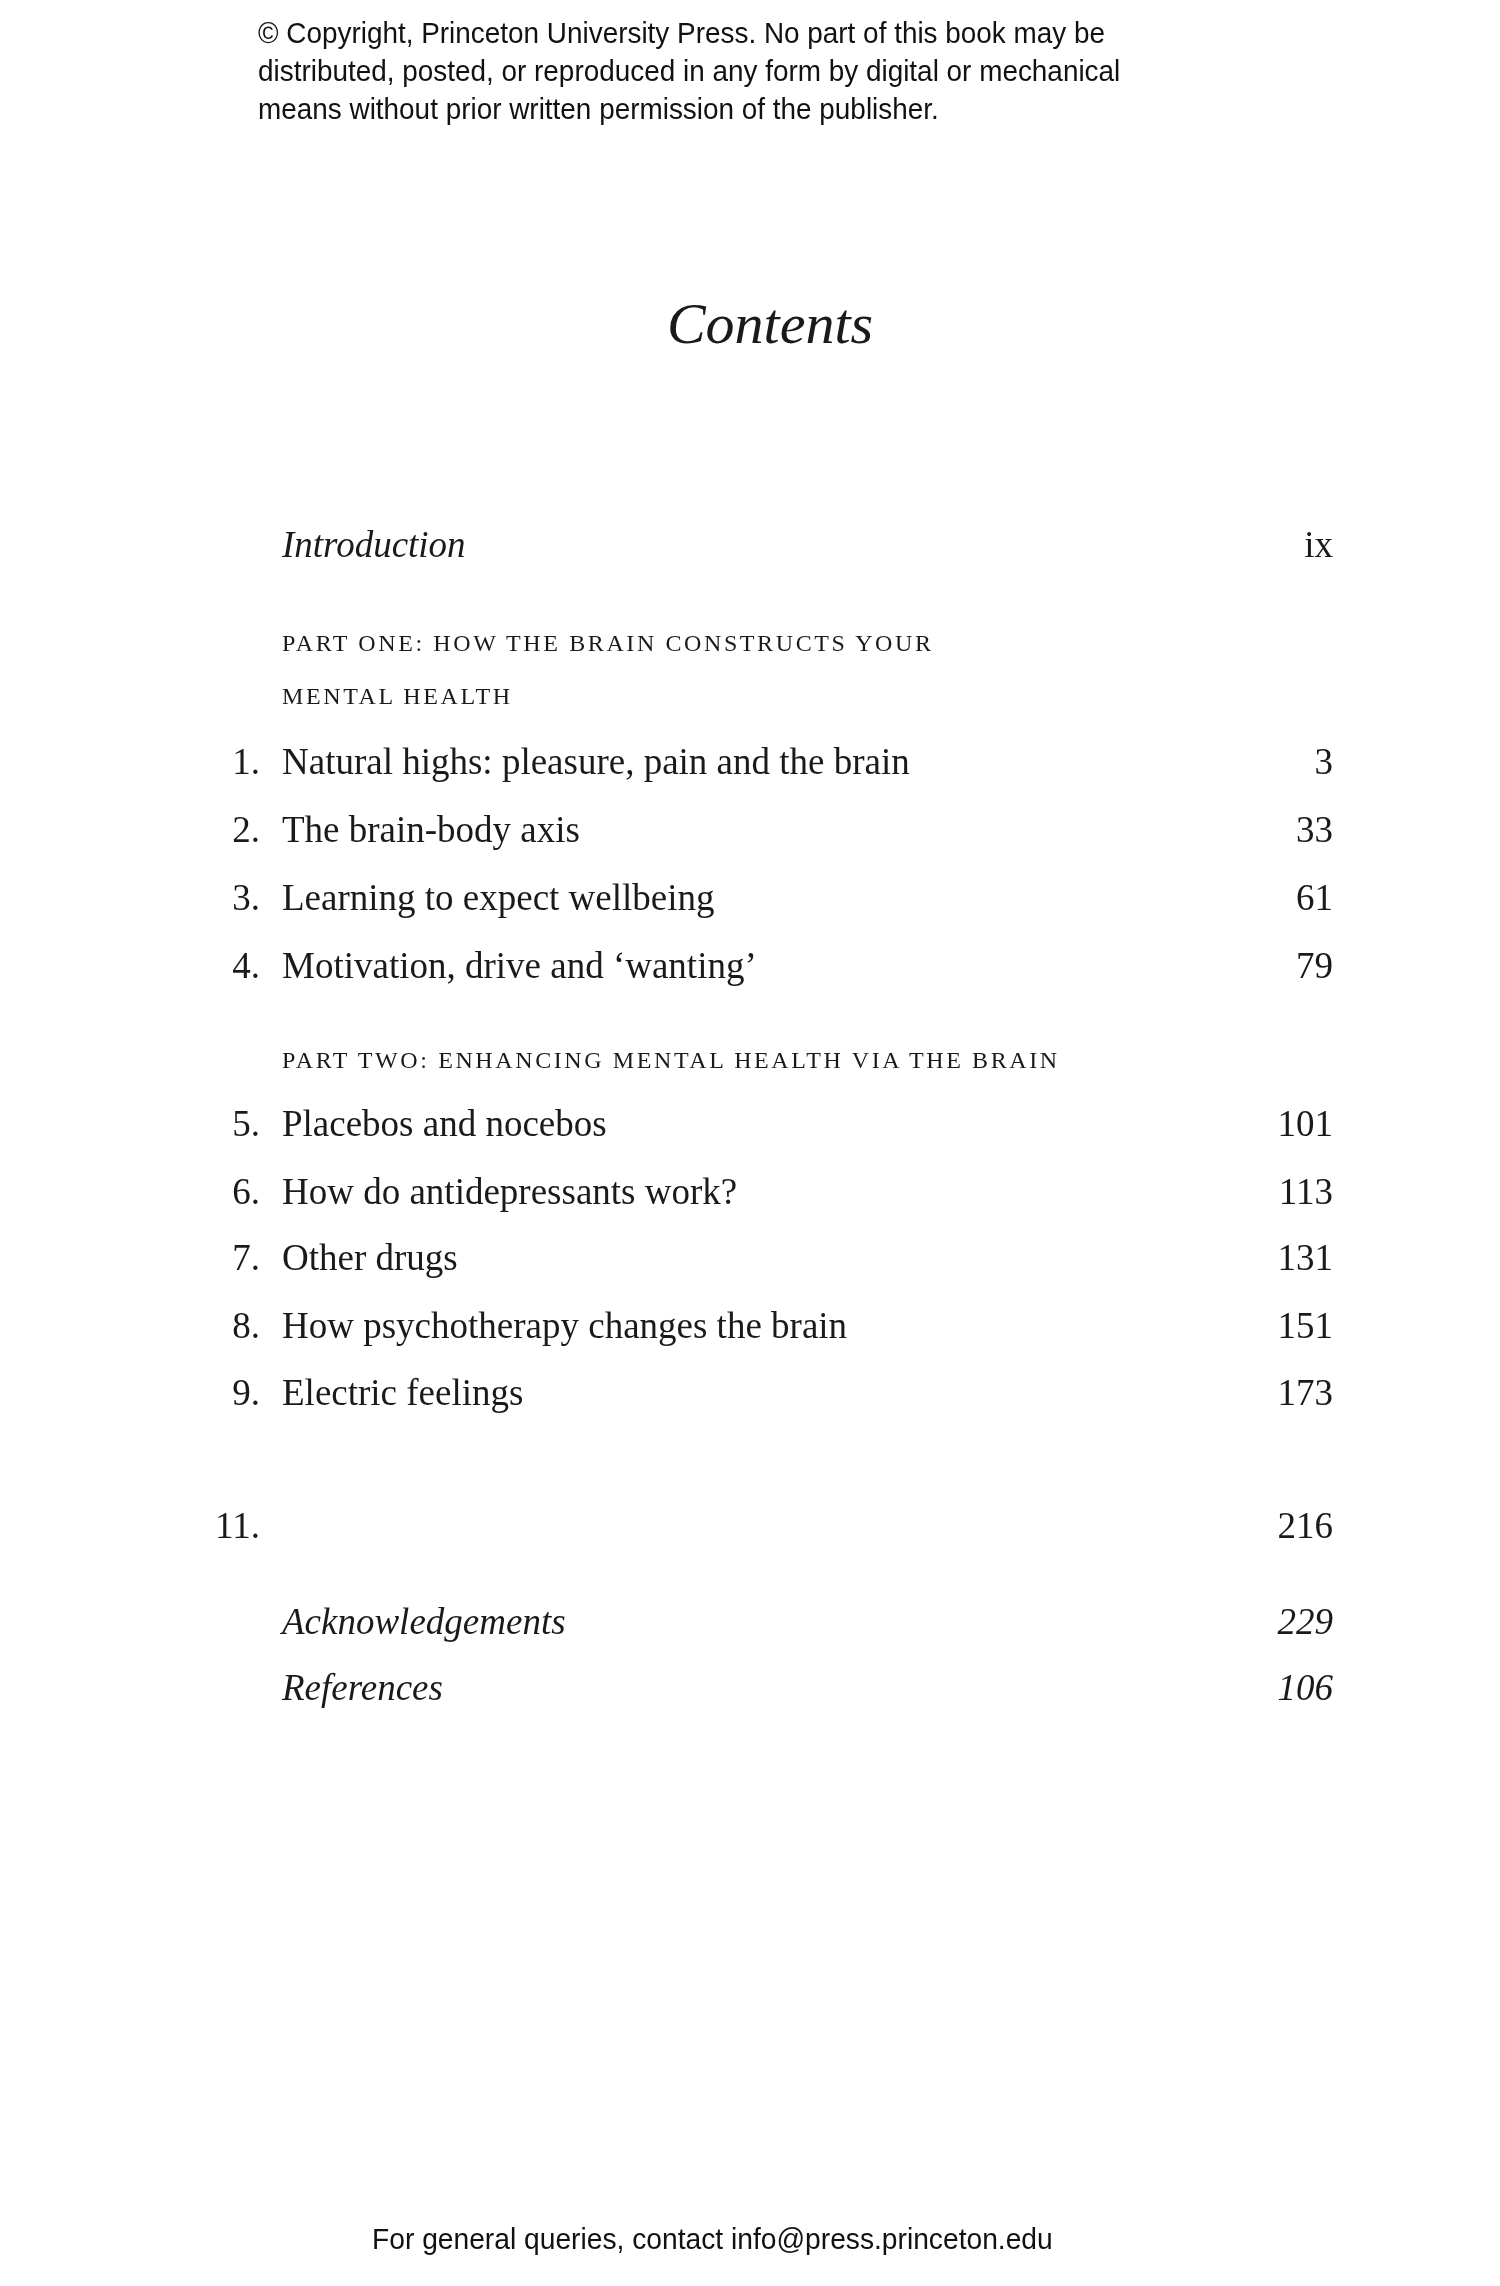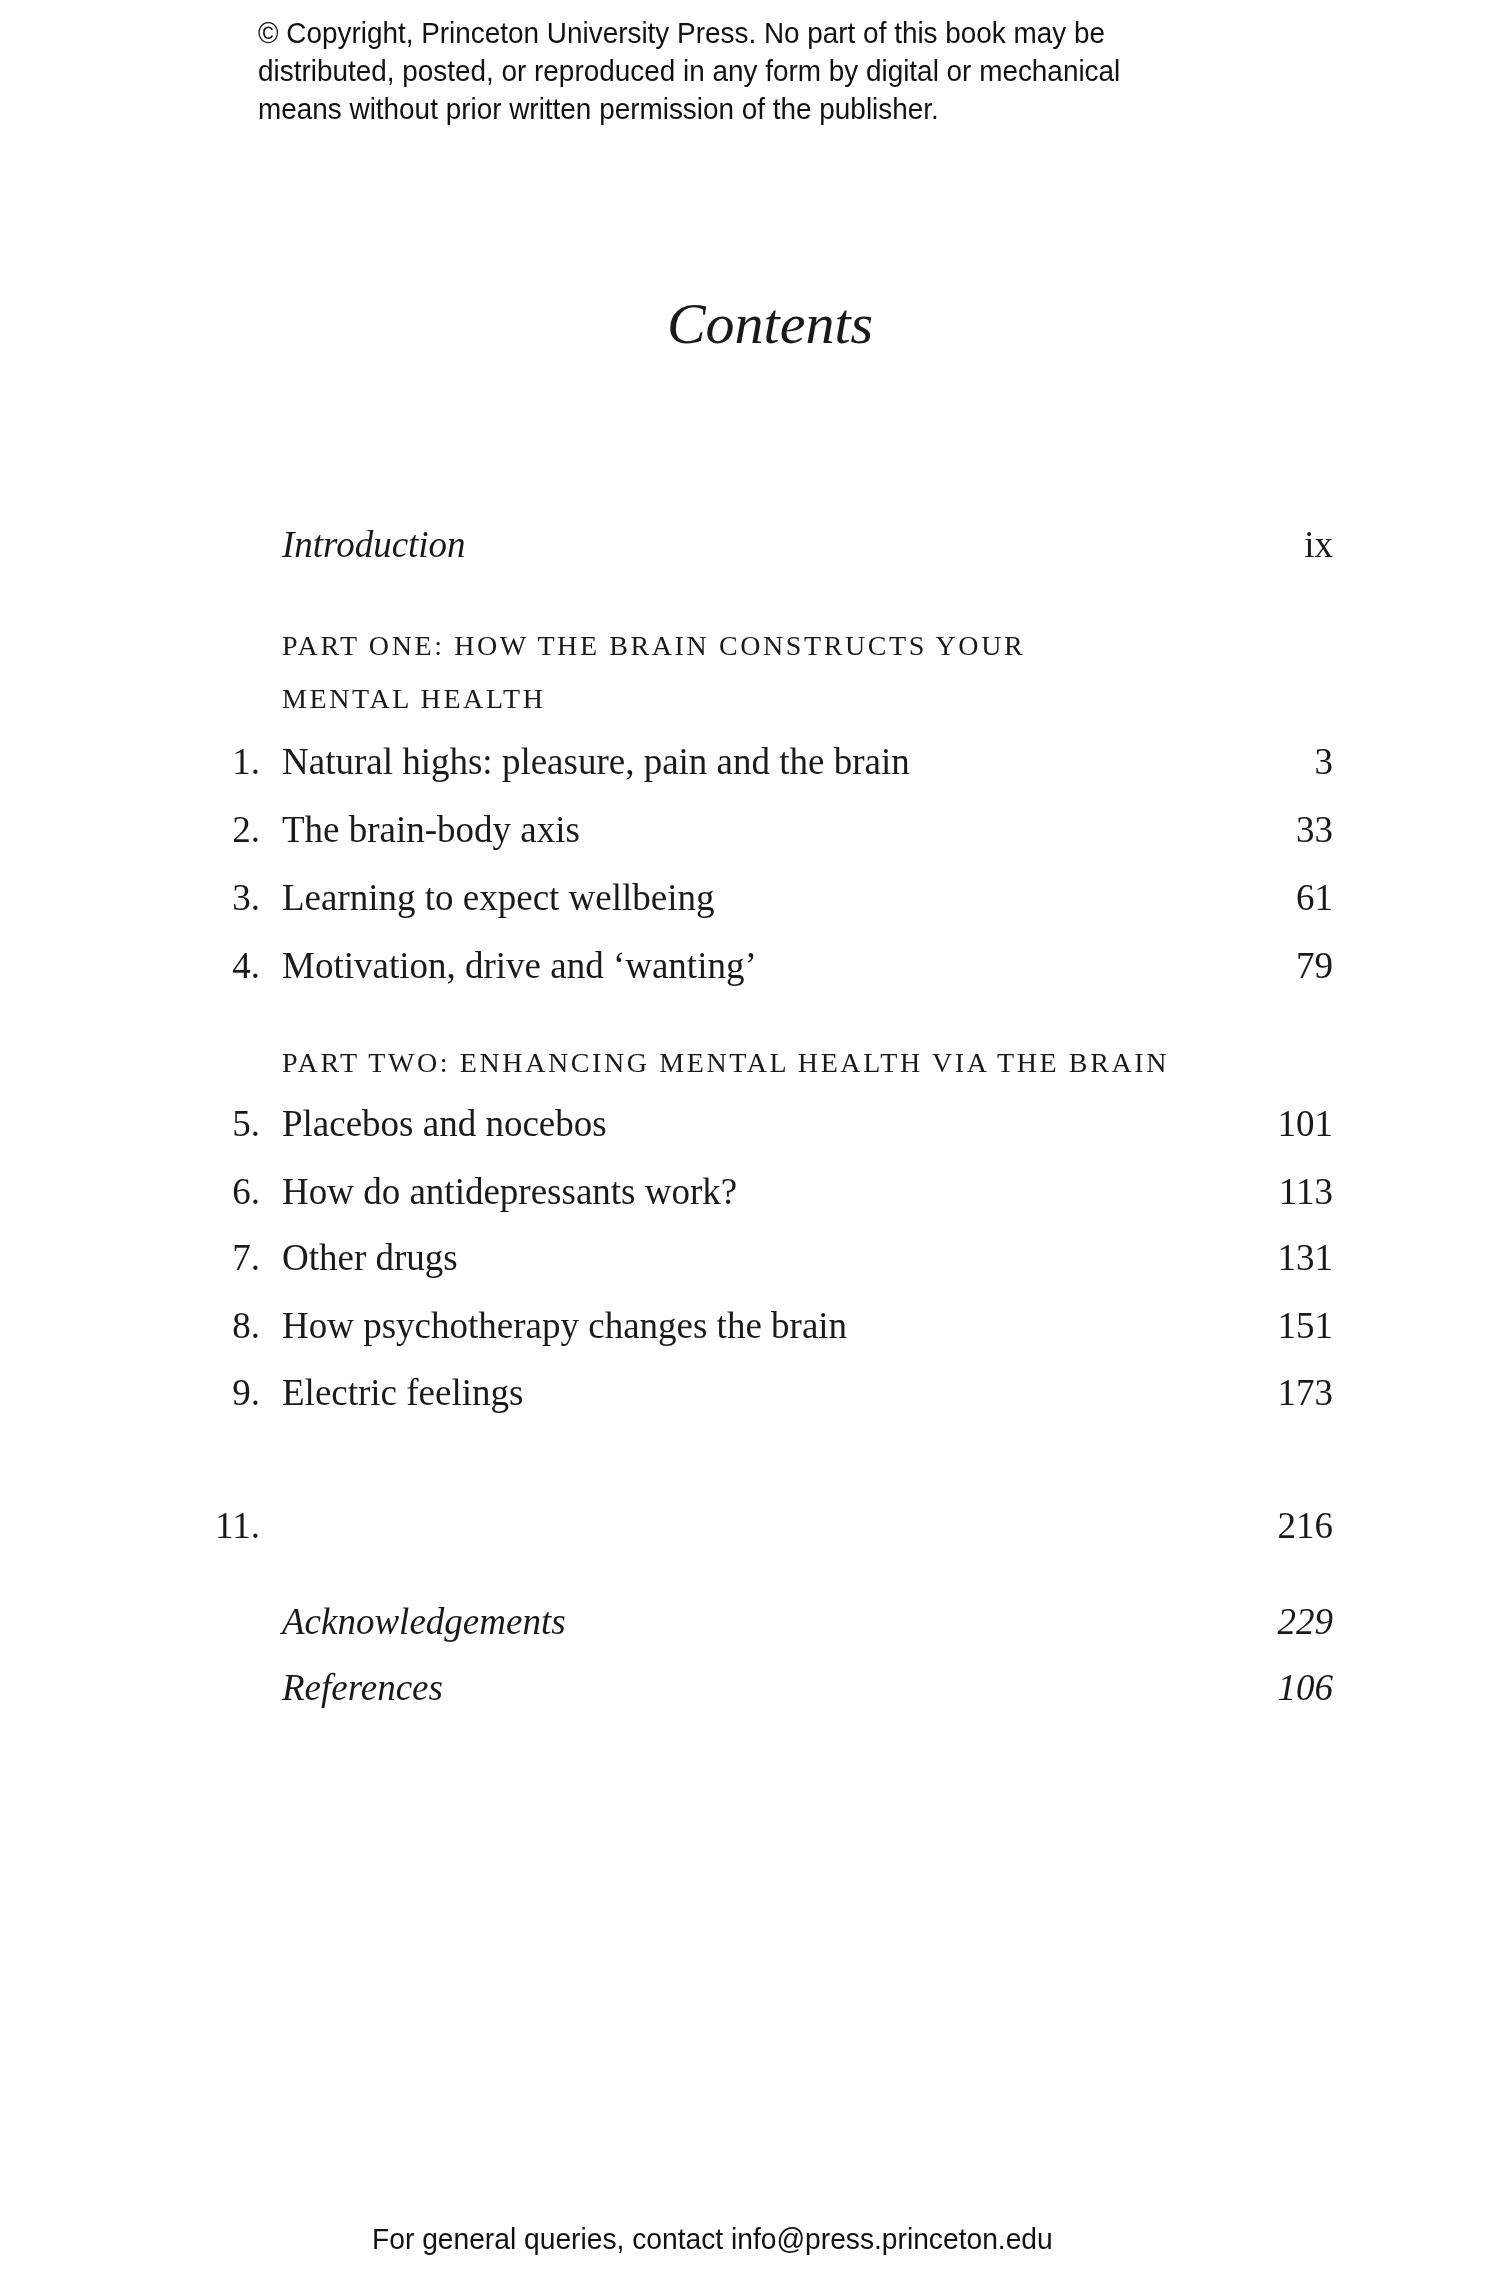--- a/index.html
+++ b/index.html
@@ -23,21 +23,21 @@
   .row .num {
     position: absolute; right: 1240px; bottom: 0; text-align: right; white-space: nowrap;
     font-variant: small-caps;
   }
   .row .label { position: absolute; left: 282px; bottom: 0; white-space: nowrap; }
   .row .page { position: absolute; right: 167px; bottom: 0; text-align: left; white-space: nowrap; }
   .row.italic .label, .row.italic .page { font-style: italic; }
   .row.intro .page { font-style: normal; }
   .part {
     position: absolute; left: 282px; white-space: nowrap;
-    font-family: "Liberation Serif", serif; font-size: 28px; letter-spacing: 2.6px; color: #1a1a1a;
+    font-family: "Liberation Serif", serif; font-size: 24px; letter-spacing: 2.6px; color: #1a1a1a;
     text-transform: uppercase;
   }
   .footer {
     position: absolute; left: 372px; top: 2222px; white-space: nowrap;
     font-family: "Liberation Sans", sans-serif; font-size: 30px; color: #111;
     transform: scaleX(0.94); transform-origin: left top;
   }
 </style>
 </head>
 <body>

